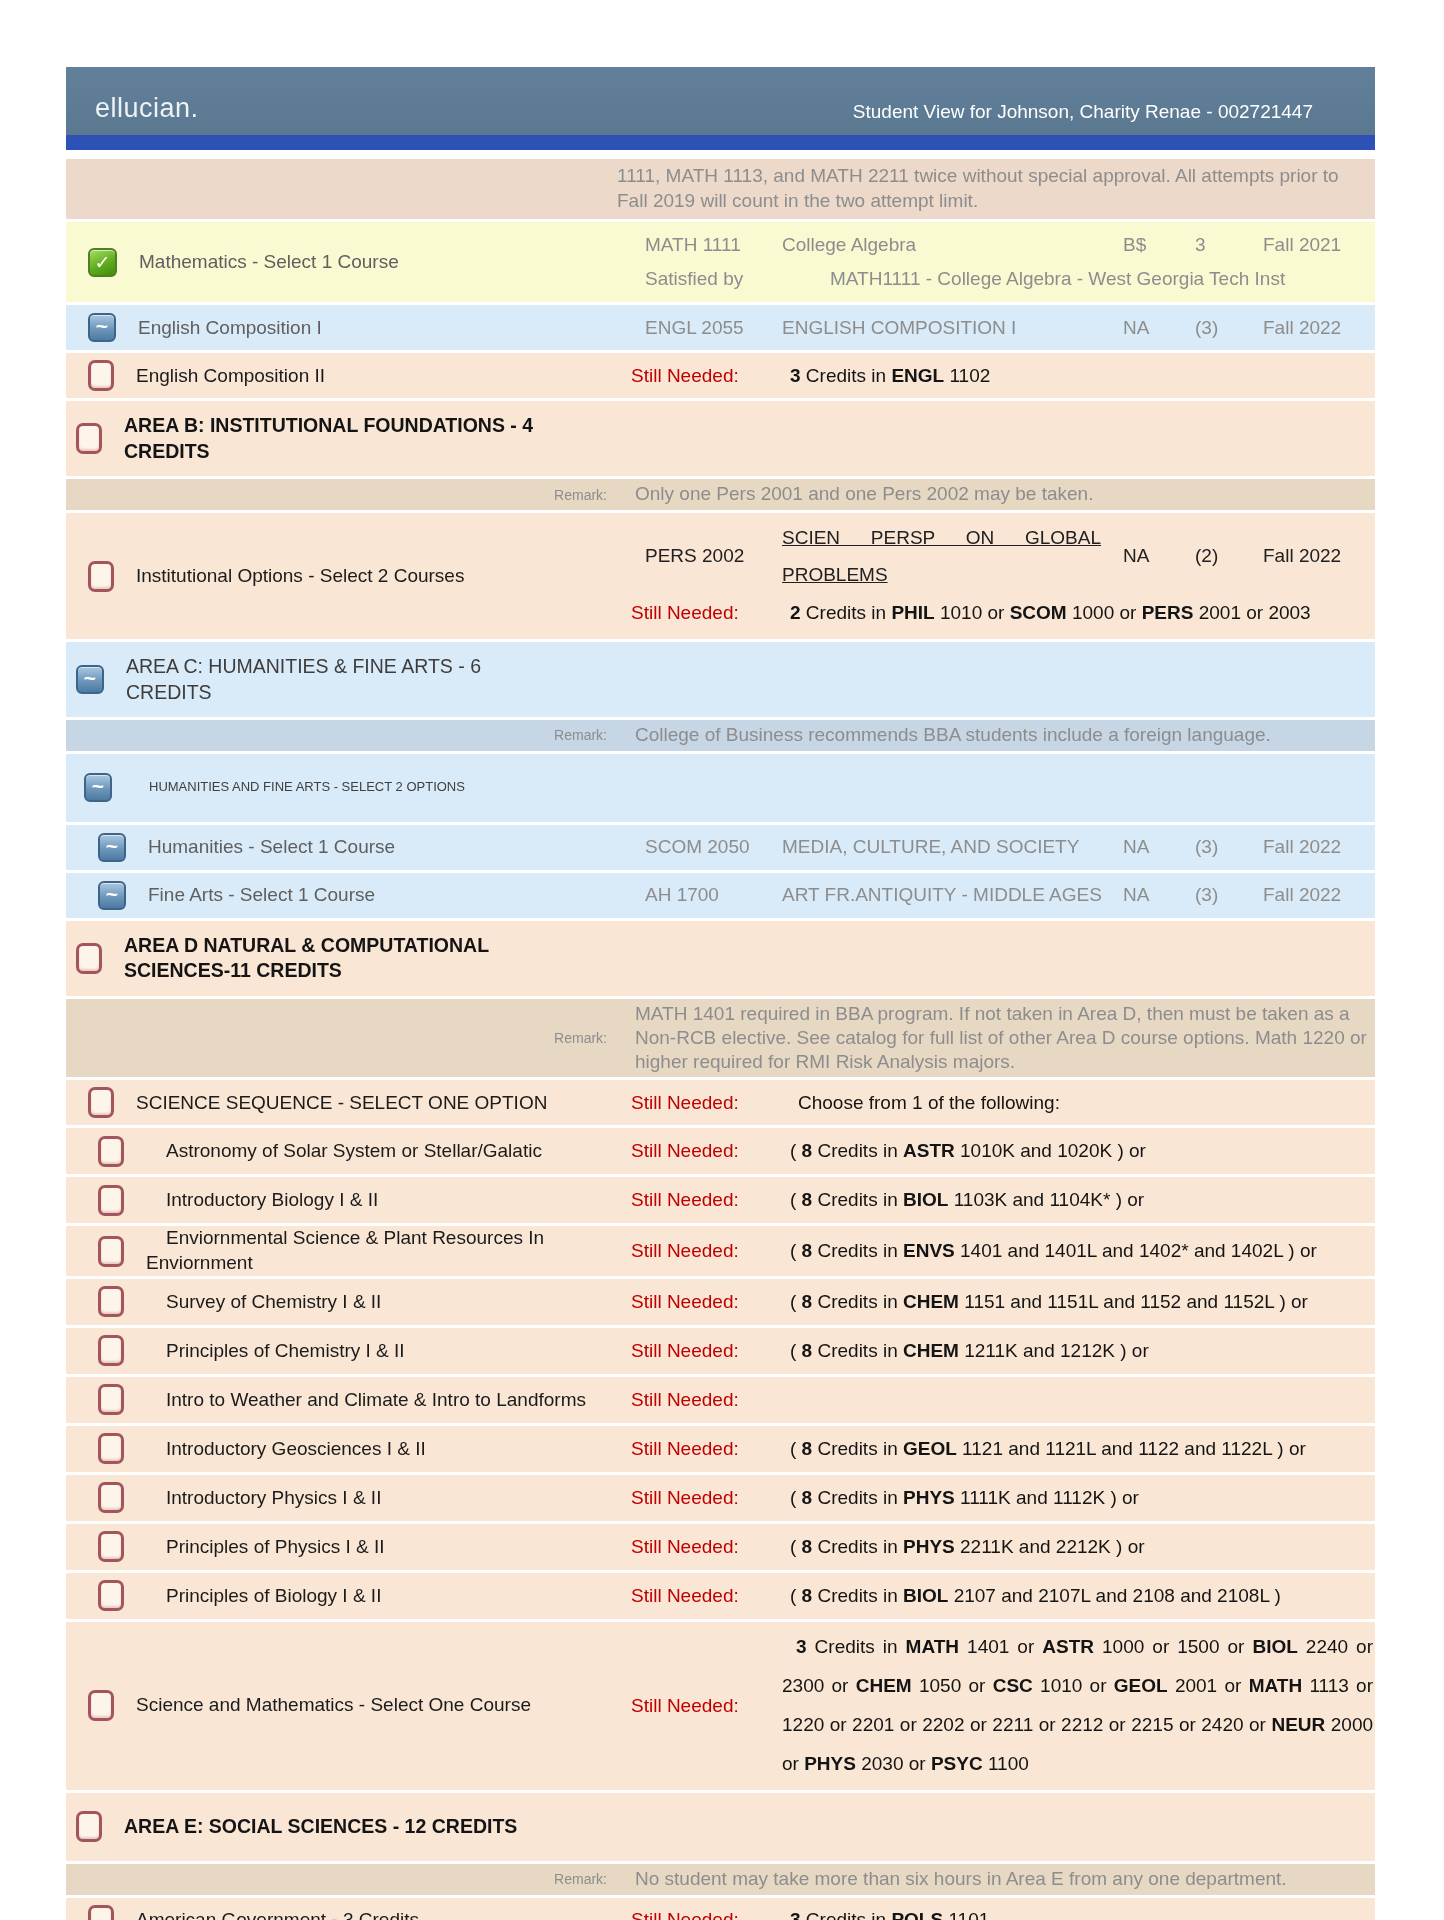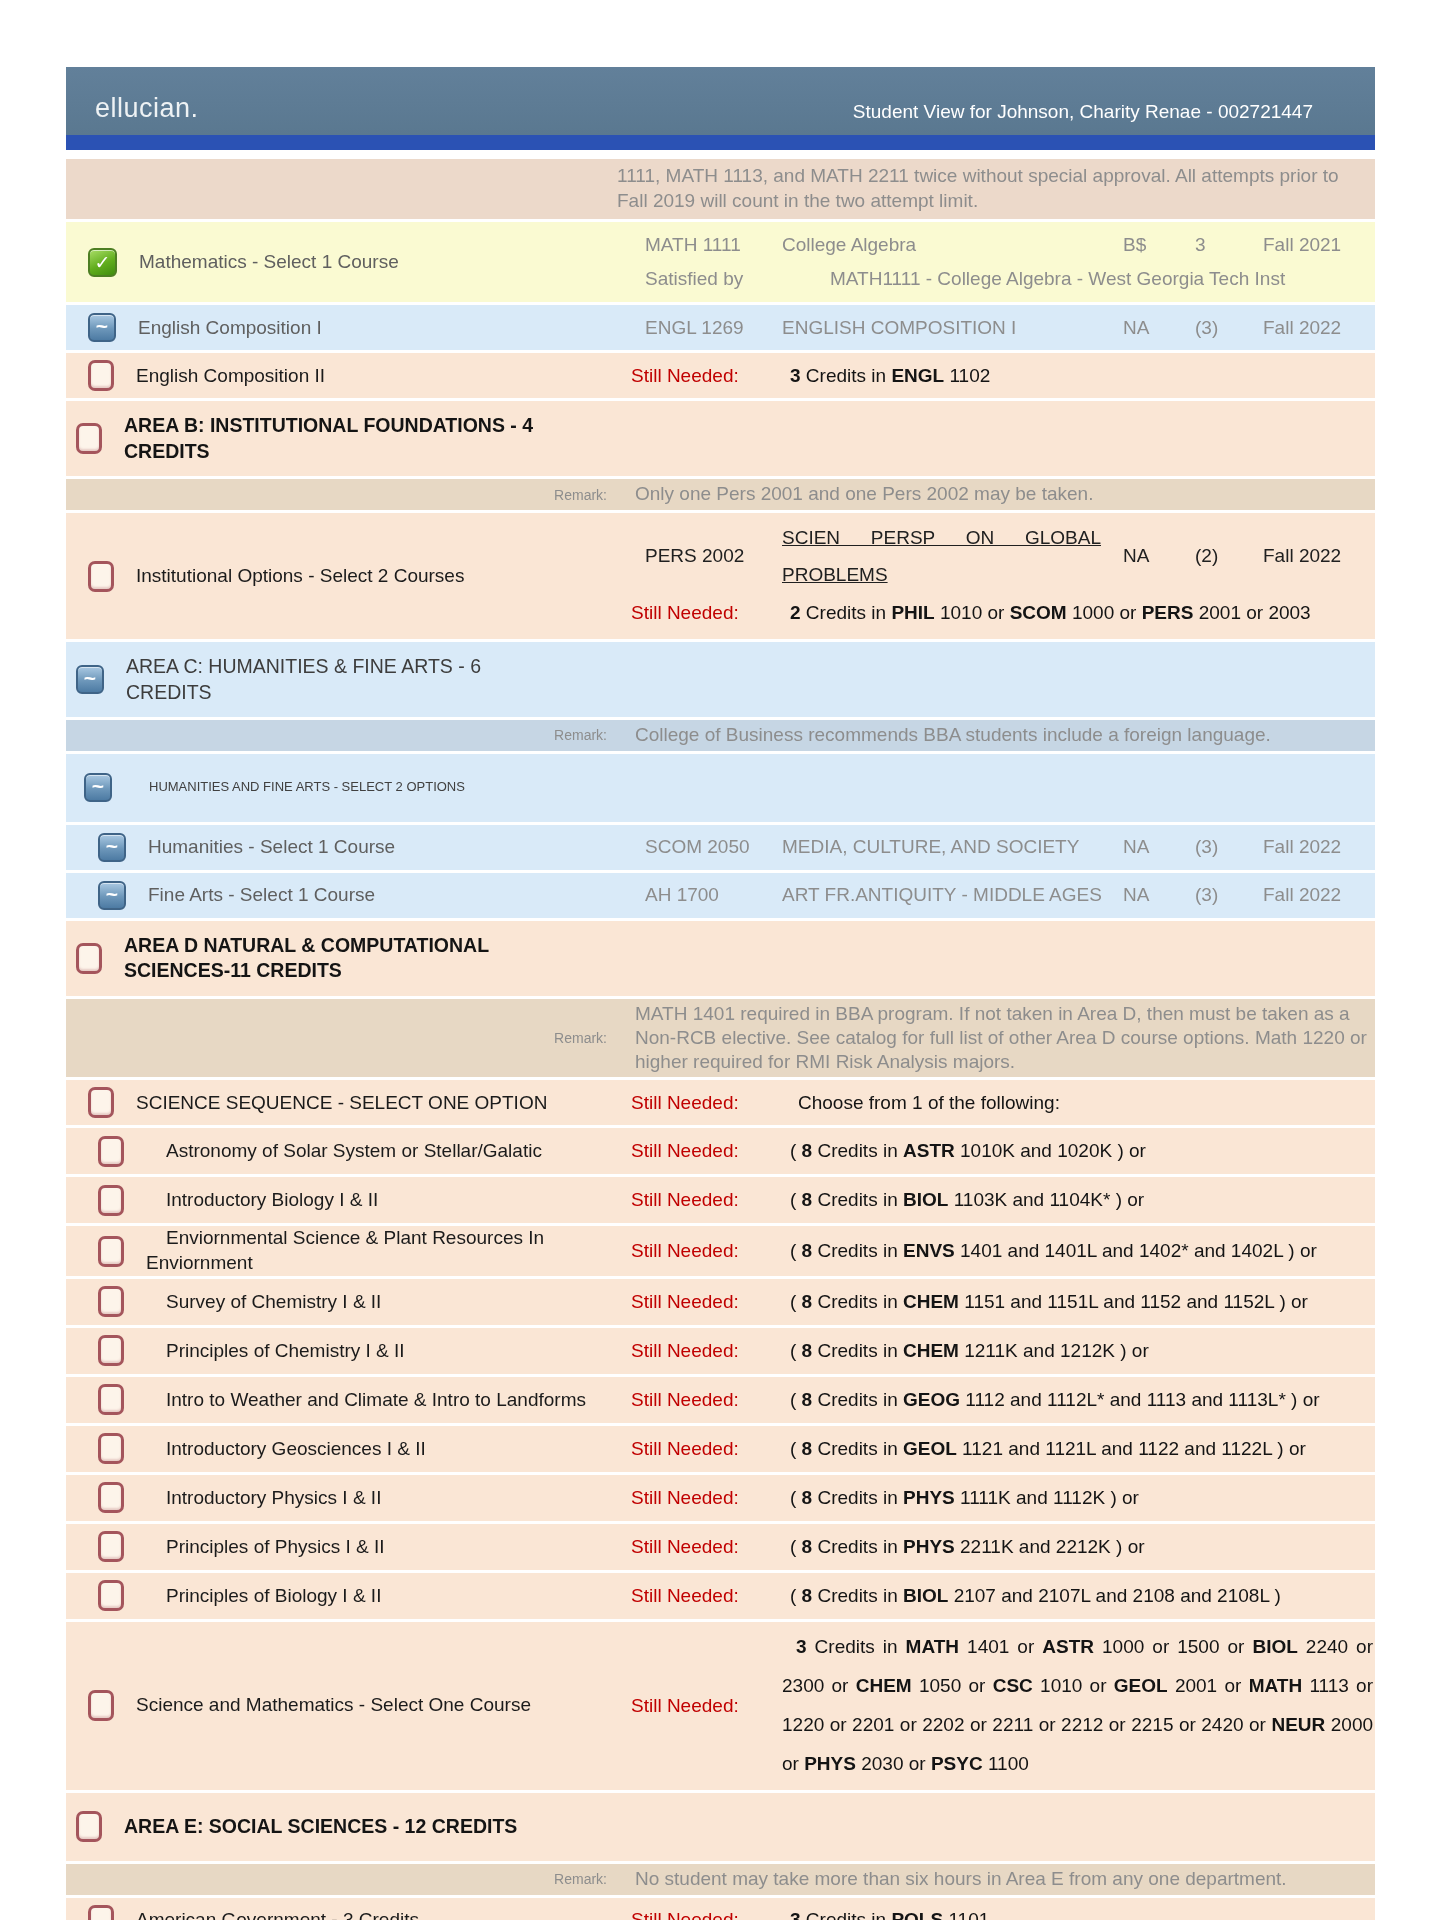--- a/index.html
+++ b/index.html
@@ -149,21 +149,21 @@
   </div>
 
   <div class="row blue h-course">
     <div class="c1 l2">
       <span class="cb cbblue">
           <i>~</i>
         </span>
       <span class="lbl gray">English Composition I</span>
     </div>
     <div class="rline">
-      <span class="code gtxt">ENGL 1269</span>
+      <span class="code gtxt">ENGL 2055</span>
       <span class="ttl gtxt">ENGLISH COMPOSITION I</span>
       <span class="grade gtxt">NA</span>
       <span class="cr gtxt">(3)</span>
       <span class="term gtxt">Fall 2022</span>
     </div>
   </div>
 
   <div class="row peach h-course">
     <div class="c1 l2">
       <span class="cb cbred"></span>
@@ -344,21 +344,20 @@
     </div>
   </div>
 
   <div class="row peach h-opt">
     <div class="c1 l3">
       <span class="cb cbred"></span>
       <span class="lbl opt">Intro to Weather and Climate &amp; Intro to Landforms</span>
     </div>
     <div class="rneed">
       <span class="still">Still Needed:</span>
-      <span class="req">( <b>8</b> Credits in <b>GEOG</b> 1112 and 1112L* and 1113 and 1113L* ) or</span>
     </div>
   </div>
 
   <div class="row peach h-opt">
     <div class="c1 l3">
       <span class="cb cbred"></span>
       <span class="lbl opt">Introductory Geosciences I &amp; II</span>
     </div>
     <div class="rneed">
       <span class="still">Still Needed:</span>

